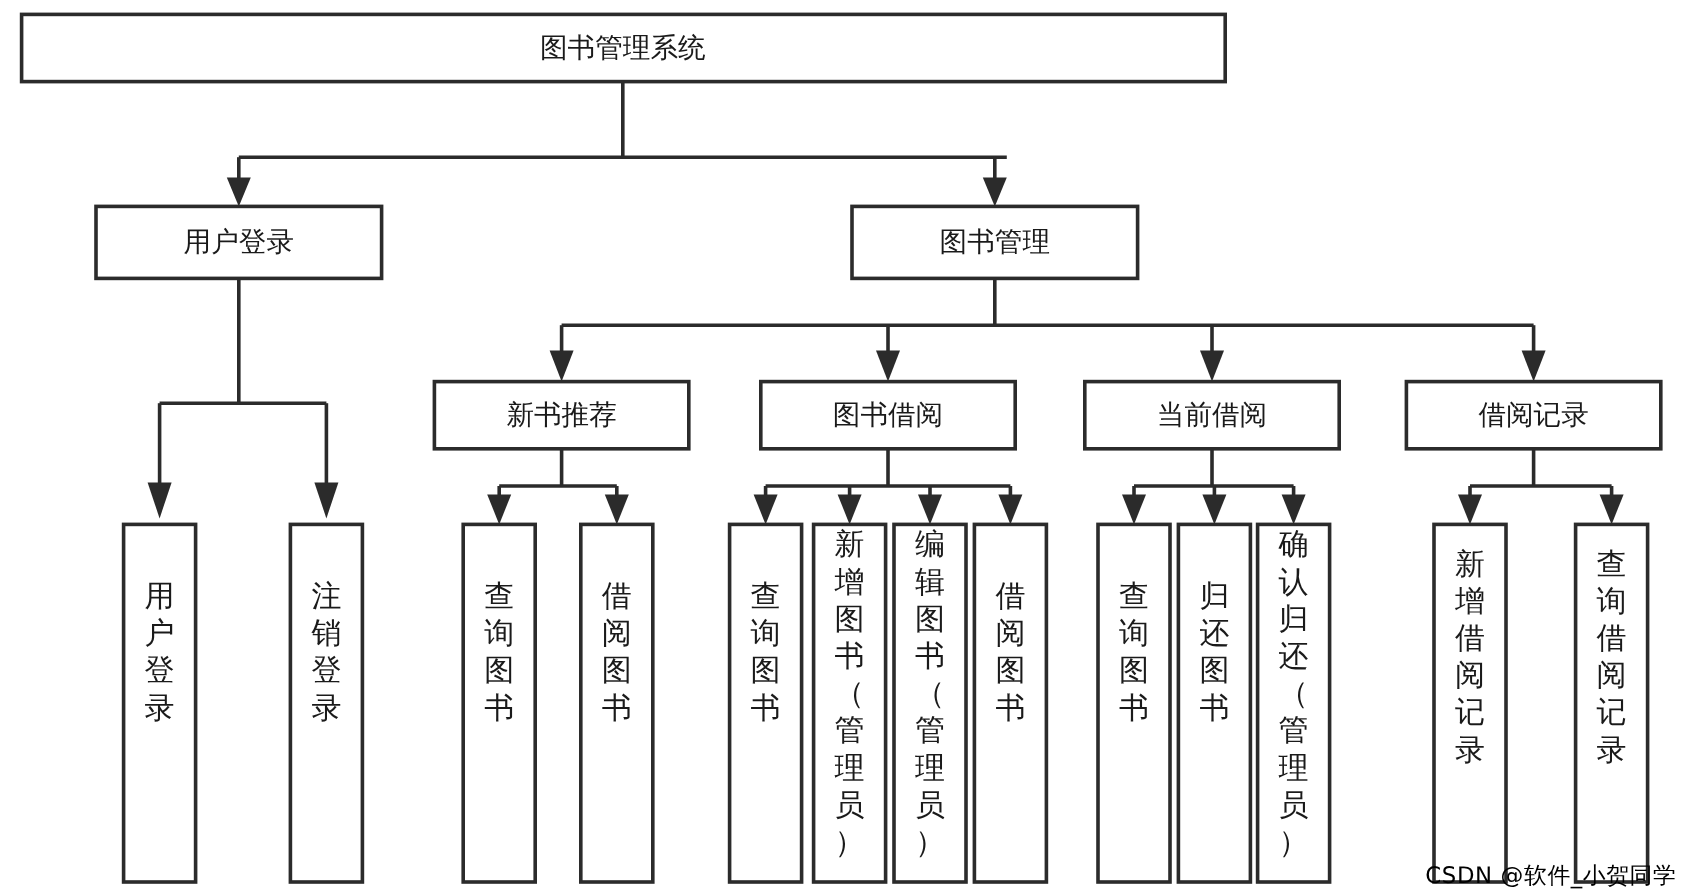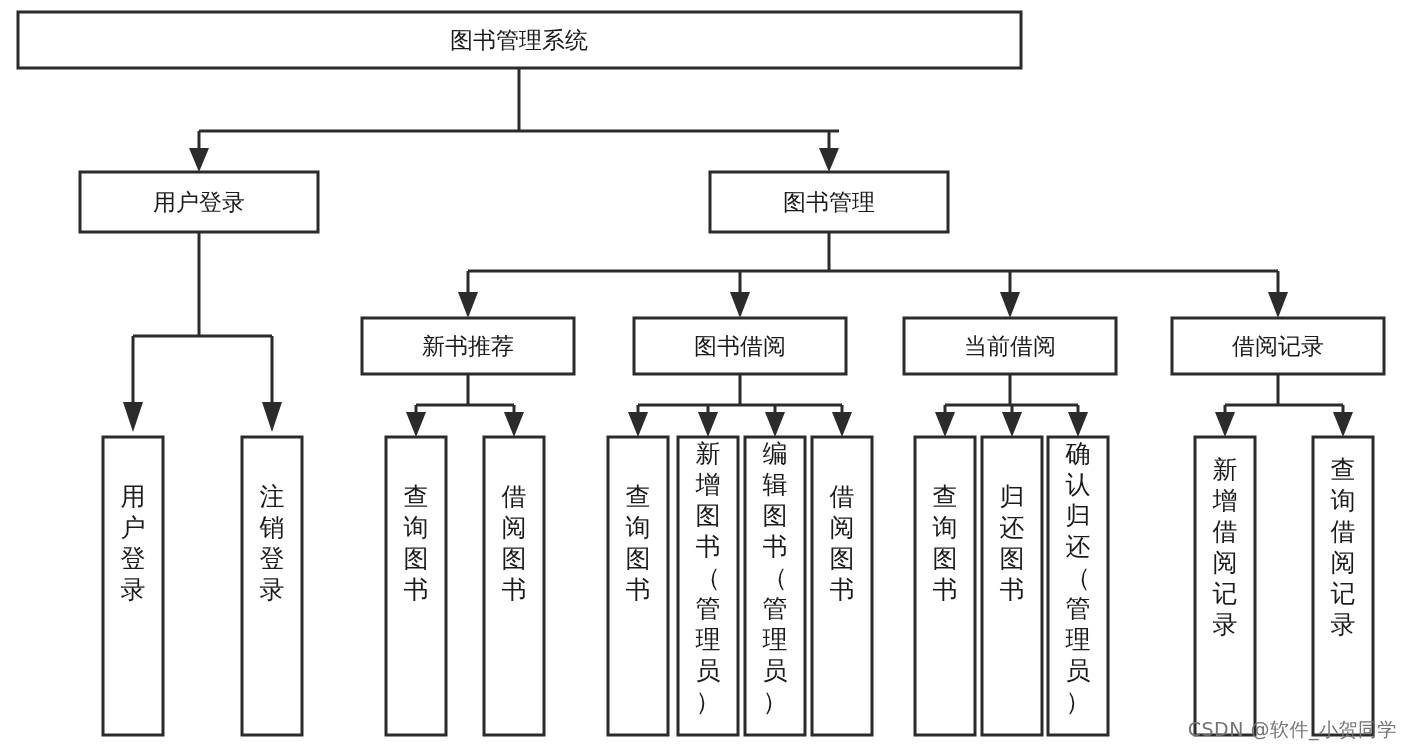--- a/index.html
+++ b/index.html
@@ -53,21 +53,21 @@
   .node-label-v {
     fill: #1a1a1a;
     font-family: "DejaVu Sans", "Liberation Sans", sans-serif;
     font-size: 25px;
     text-anchor: middle;
   }
   .watermark {
     position: absolute;
     right: 8px;
     bottom: 4px;
-    color: #737373;
+    color: #000000;
     font-size: 19px;
     font-family: "DejaVu Sans", "Liberation Sans", sans-serif;
     letter-spacing: 0.5px;
     white-space: nowrap;
     pointer-events: none;
     margin-top: 37px;
   }
 </style>
 </head>
 <body>

